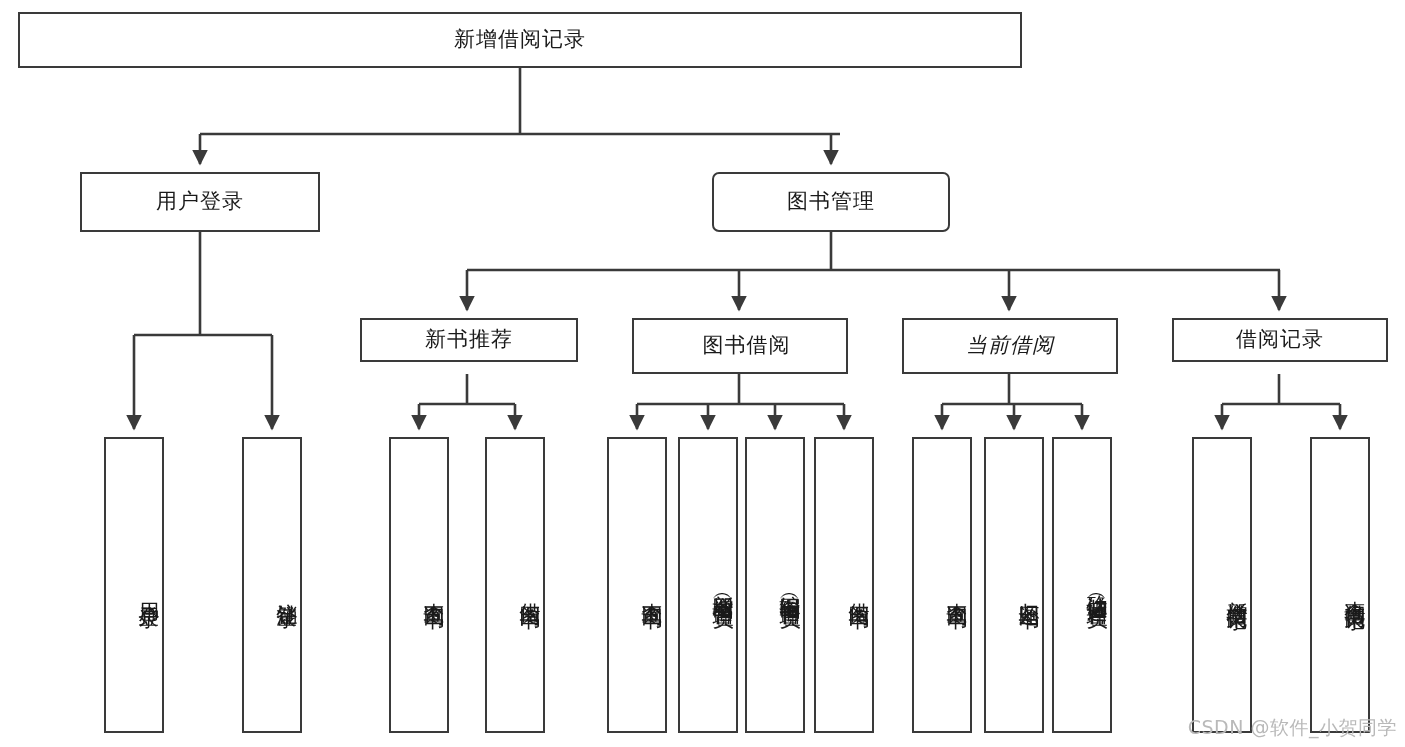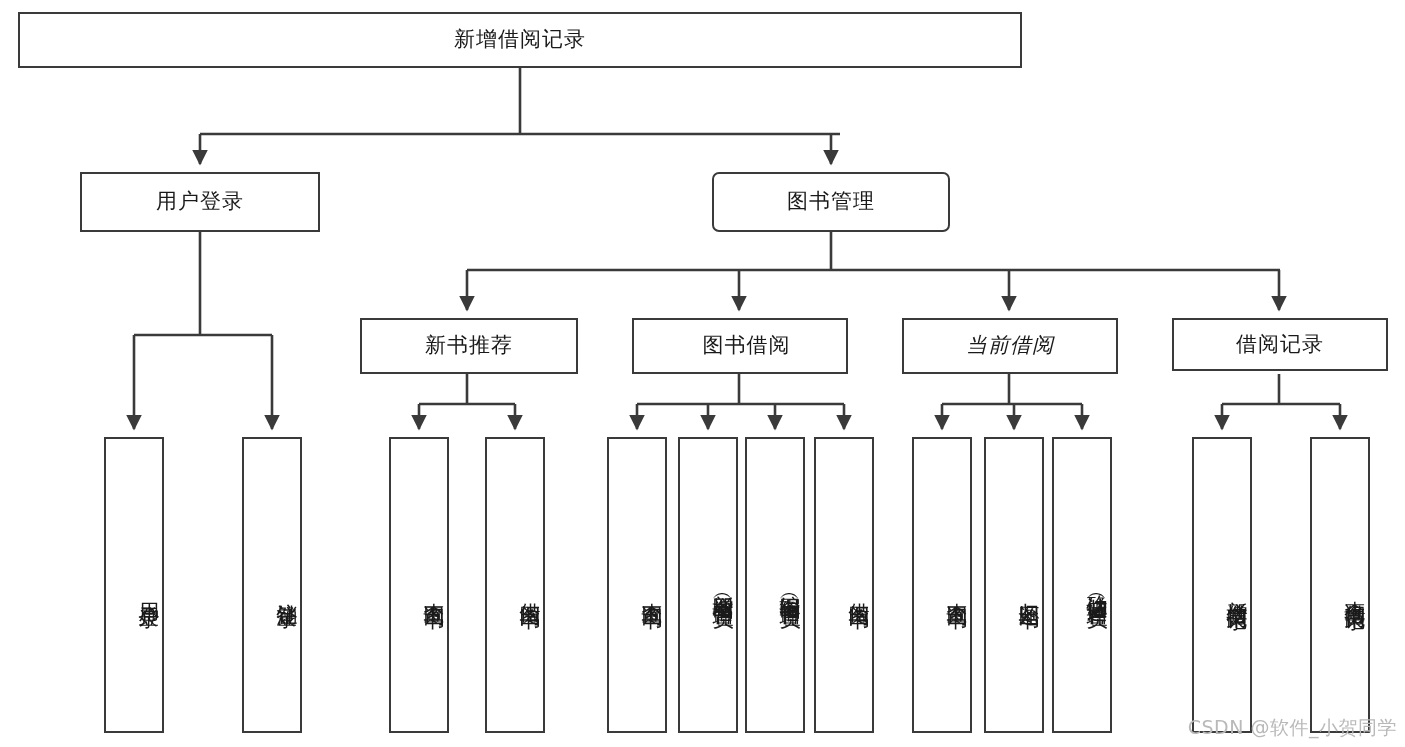--- a/index.html
+++ b/index.html
@@ -125,30 +125,30 @@
     <span class="label">新增借阅记录</span>
   </div>
 
   <div class="node h" style="left: 80px; top: 172px; width: 240px; height: 60px; border-color: rgb(58, 58, 58); background: rgb(255, 255, 255); color: rgb(26, 26, 26);">
     <span class="label">用户登录</span>
   </div>
   <div class="node h" style="left: 712px; top: 172px; width: 238px; height: 60px; border-color: rgb(58, 58, 58); background: rgb(255, 255, 255); color: rgb(26, 26, 26); border-radius: 7px;">
     <span class="label">图书管理</span>
   </div>
 
-  <div class="node h" style="left: 360px; top: 318px; width: 218px; height: 56px; border-color: rgb(58, 58, 58); background: rgb(255, 255, 255); color: rgb(26, 26, 26);">
+  <div class="node h" style="left: 360px; top: 318px; width: 218px; height: 44px; border-color: rgb(58, 58, 58); background: rgb(255, 255, 255); color: rgb(26, 26, 26);">
     <span class="label">新书推荐</span>
   </div>
   <div class="node h" style="left: 632px; top: 318px; width: 216px; height: 56px; border-color: rgb(58, 58, 58); background: rgb(255, 255, 255); color: rgb(26, 26, 26); padding-left: 13px;">
     <span class="label">图书借阅</span>
   </div>
   <div class="node h" style="left: 902px; top: 318px; width: 216px; height: 56px; border-color: rgb(58, 58, 58); background: rgb(255, 255, 255); color: rgb(26, 26, 26); font-style: italic;">
     <span class="label">当前借阅</span>
   </div>
-  <div class="node h" style="left: 1172px; top: 318px; width: 216px; height: 53px; border-color: rgb(58, 58, 58); background: rgb(255, 255, 255); color: rgb(26, 26, 26);">
+  <div class="node h" style="left: 1172px; top: 318px; width: 216px; height: 44px; border-color: rgb(58, 58, 58); background: rgb(255, 255, 255); color: rgb(26, 26, 26);">
     <span class="label">借阅记录</span>
   </div>
 
   <div class="node v" style="left: 104px; top: 437px; width: 60px; height: 296px; border-color: rgb(58, 58, 58); background: rgb(255, 255, 255); color: rgb(26, 26, 26);">
     <span class="label">用户登录</span>
   </div>
   <div class="node v" style="left: 242px; top: 437px; width: 60px; height: 296px; border-color: rgb(58, 58, 58); background: rgb(255, 255, 255); color: rgb(26, 26, 26);">
     <span class="label">注销登录</span>
   </div>
   <div class="node v" style="left: 389px; top: 437px; width: 60px; height: 296px; border-color: rgb(58, 58, 58); background: rgb(255, 255, 255); color: rgb(26, 26, 26);">

